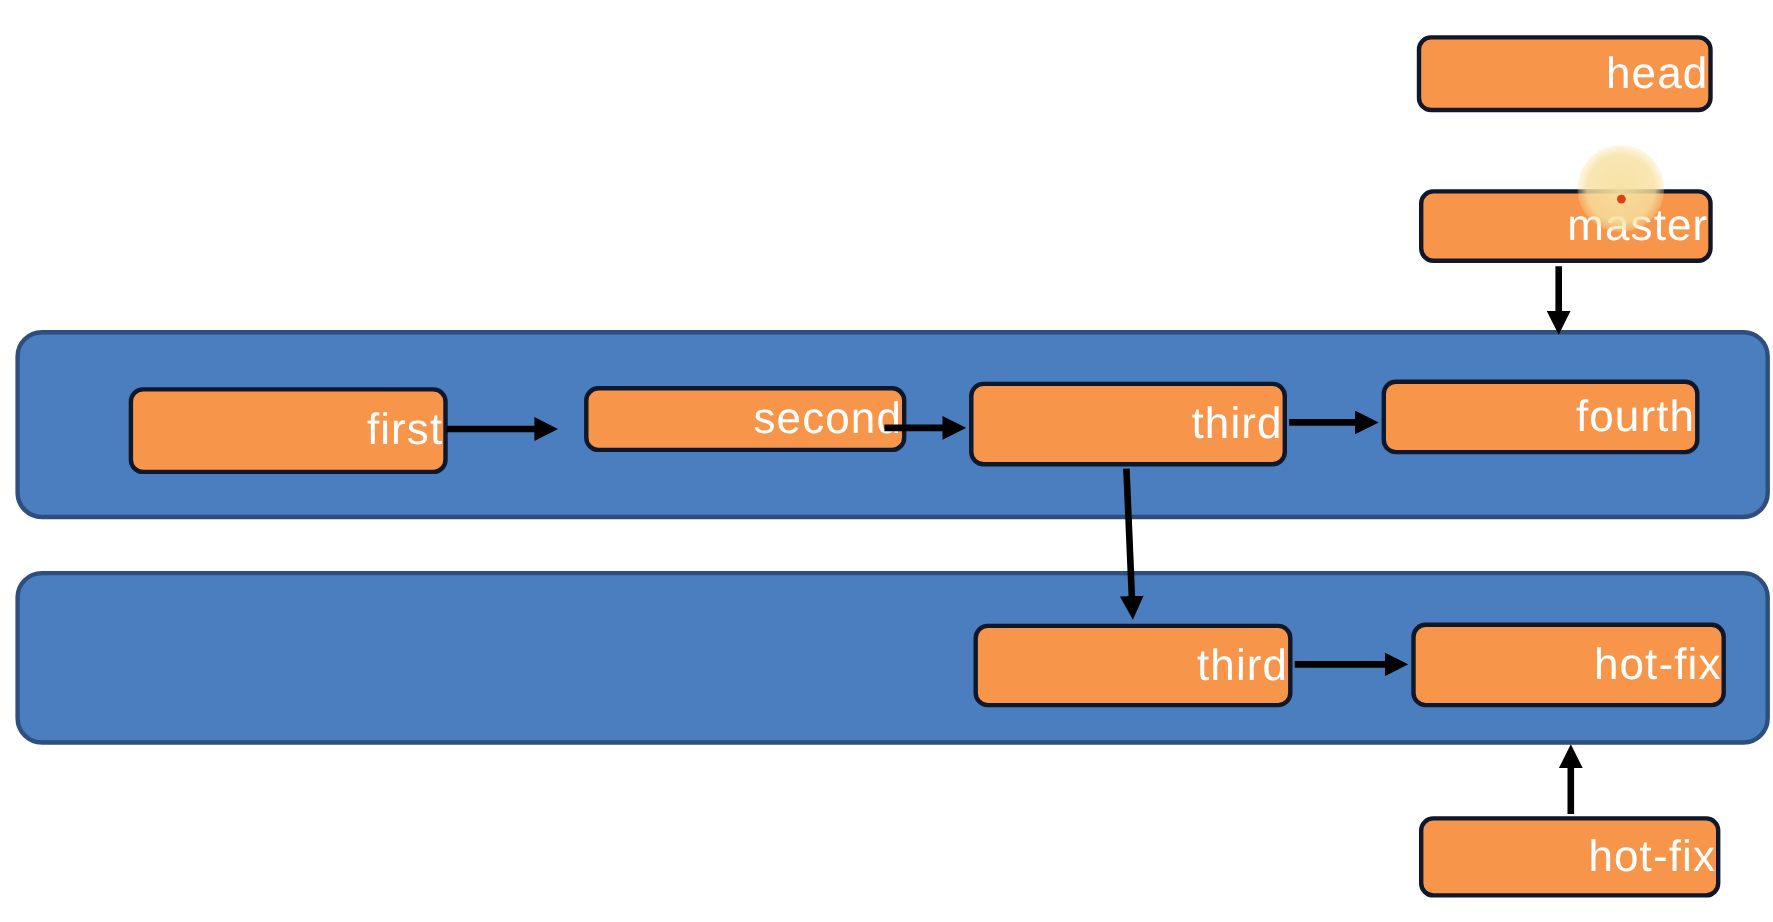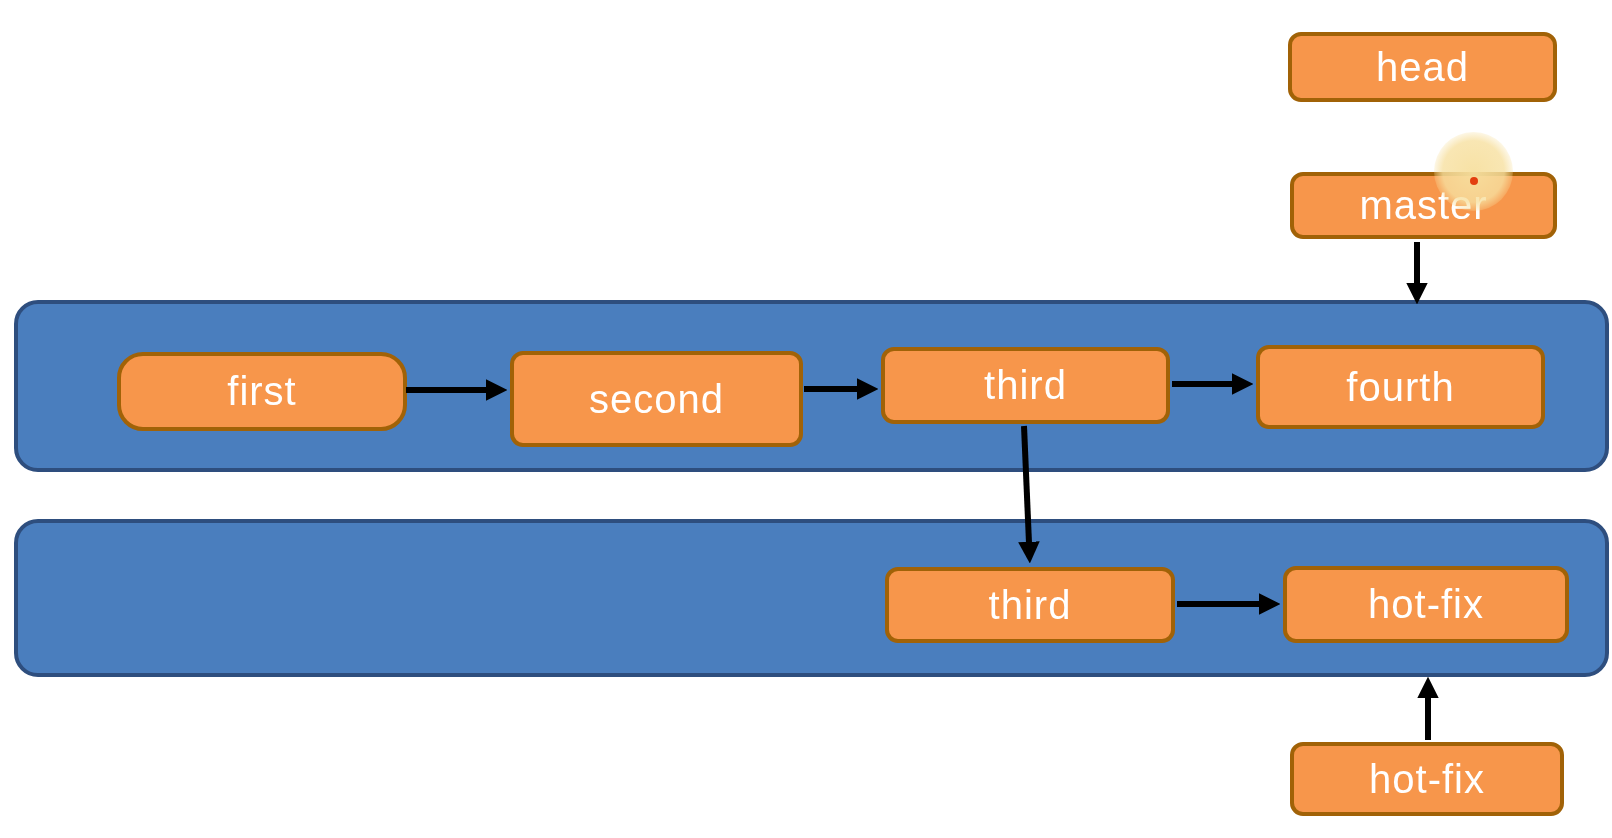--- a/index.html
+++ b/index.html
@@ -24,37 +24,37 @@
     border-radius: 24px;
     box-sizing: border-box;
     z-index: 1;
   }
   #lane-master { top: 300px; height: 172px; }
   #lane-hotfix { top: 519px; height: 158px; }
 
   .node {
     position: absolute;
     background: #f7964b;
-    border: 4px solid #a16207;
+    border: 4px solid #0f172a;
     border-radius: 13px;
     box-sizing: border-box;
     display: flex;
     align-items: center;
-    justify-content: center;
+    justify-content: flex-end;
     color: #ffffff;
     font-size: 40px;
     letter-spacing: 1px;
     z-index: 3;
   }
   #node-head    { left: 1288px; top:  32px; width: 269px; height: 70px; }
   #node-master  { left: 1290px; top: 172px; width: 267px; height: 67px; }
-  #node-first   { left: 117px;  top: 352px; width: 290px; height: 79px; border-radius: 26px; }
-  #node-second  { left: 510px;  top: 351px; width: 293px; height: 96px; }
+  #node-first   { left: 117px;  top: 352px; width: 290px; height: 79px; }
+  #node-second  { left: 531px;  top: 351px; width: 293px; height: 60px; }
   #node-third-1 { left: 881px;  top: 347px; width: 289px; height: 77px; }
-  #node-fourth  { left: 1256px; top: 345px; width: 289px; height: 84px; }
+  #node-fourth  { left: 1256px; top: 345px; width: 289px; height: 68px; }
   #node-third-2 { left: 885px;  top: 567px; width: 290px; height: 76px; }
   #node-hotfix-1{ left: 1283px; top: 566px; width: 286px; height: 77px; }
   #node-hotfix-2{ left: 1290px; top: 742px; width: 274px; height: 74px; }
 
   #arrow-layer {
     position: absolute;
     left: 0; top: 0;
     width: 1612px;
     height: 838px;
     z-index: 4;

